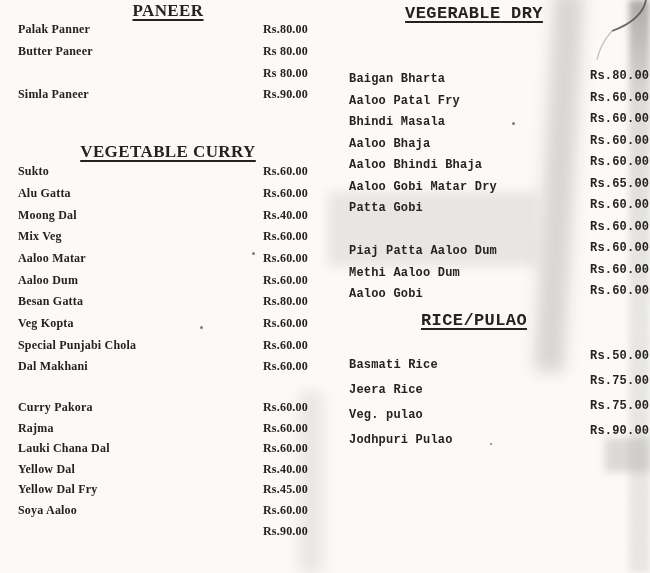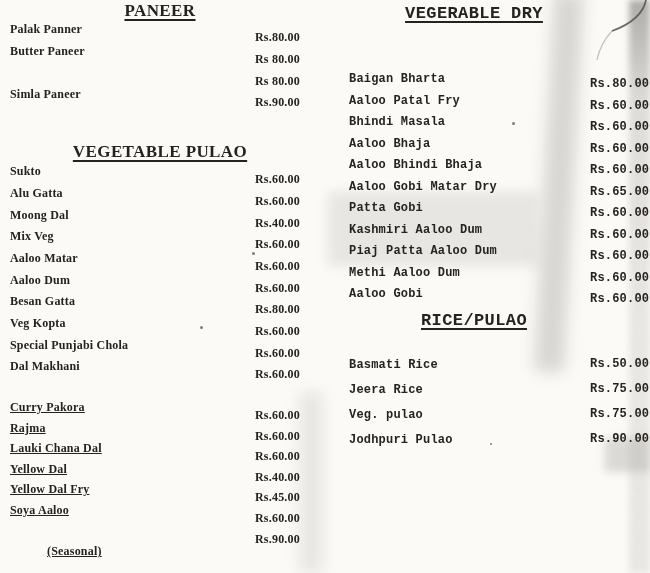--- a/index.html
+++ b/index.html
@@ -19,39 +19,39 @@
   .midband{left:299px;top:392px;width:24px;height:181px;background:rgba(192,189,184,0.30);filter:blur(7px);}
   .patch{left:605px;top:438px;width:45px;height:34px;background:rgba(170,167,162,0.40);filter:blur(4px);}
   .cornersvg{left:0;top:0;width:650px;height:573px;}
   .speck{width:3px;height:3px;border-radius:50%;background:rgba(60,58,55,0.65);}
   .speck1{left:252px;top:252px;}
   .speck2{left:200px;top:326px;}
   .speck3{left:512px;top:122px;}
   .speck4{left:490px;top:443px;width:2px;height:2px;}
   
   .col{position:absolute;top:0;z-index:1;box-sizing:border-box;}
-  .col-left{left:4px;width:325px;padding-left:6px;}
+  .col-left{left:12px;width:325px;padding-left:6px;}
   .col-right{left:344px;width:320px;padding-left:5px;font-family:Liberation Mono, monospace;}
   .sec-title{
     font-size:17px;font-weight:700;margin:0;text-align:center;
     letter-spacing:0.4px;line-height:20px;height:20px;
     text-decoration:underline;text-underline-offset:3px;text-decoration-thickness:2px;
   }
   .col-left .sec-title{width:300px;}
   .col-right .sec-title{width:250px;}
   .row{position:relative;height:21.8px;font-weight:700;font-size:12px;letter-spacing:0.2px;white-space:nowrap;}
-  .iprice{position:absolute;left:245px;top:0;margin-top:8px;}
+  .iprice{position:absolute;left:245px;top:0;}
   .col-right .iprice{left:241px;}
   
   .sec-paneer{margin-top:1px;}
   .sec-paneer .rows{margin-top:1px;}
   .sec-curry{margin-top:33px;}
   .sec-curry .rows{margin-top:2px;}
   .sec-curry .rows .row{height:21.7px;}
-  .sec-curry .rows.g2{margin-top:19px;text-decoration:underline;}
+  .sec-curry .rows.g2{margin-top:19px;}
   .sec-curry .g2 .row{height:20.6px;}
   .sec-dry{margin-top:4px;}
   .sec-dry .rows{margin-top:48px;}
   .sec-dry .row{height:21.5px;}
   .sec-dry .iprice{transform:translateY(-3px);}
   .sec-rice{margin-top:2px;}
   .sec-rice .rows{margin-top:27px;}
   .sec-rice .row{height:25px;}
   .sec-rice .iprice{transform:translateY(-9px);}
   .row.note{padding-left:37px;}
@@ -77,58 +77,57 @@
   <section class="sec sec-paneer">
     <h2 class="sec-title">PANEER</h2>
     <div class="rows">
         <div class="row"><span class="iname">Palak Panner</span><span class="iprice">Rs.80.00</span></div>
         <div class="row"><span class="iname">Butter Paneer</span><span class="iprice">Rs 80.00</span></div>
         <div class="row"><span class="iprice">Rs 80.00</span></div>
         <div class="row"><span class="iname">Simla Paneer</span><span class="iprice">Rs.90.00</span></div>
       </div>
   </section>
   <section class="sec sec-curry">
-    <h2 class="sec-title">VEGETABLE PULAO</h2>
+    <h2 class="sec-title">VEGETABLE CURRY</h2>
     <div class="rows g1">
         <div class="row"><span class="iname">Sukto</span><span class="iprice">Rs.60.00</span></div>
         <div class="row"><span class="iname">Alu Gatta</span><span class="iprice">Rs.60.00</span></div>
         <div class="row"><span class="iname">Moong Dal</span><span class="iprice">Rs.40.00</span></div>
         <div class="row"><span class="iname">Mix Veg</span><span class="iprice">Rs.60.00</span></div>
         <div class="row"><span class="iname">Aaloo Matar</span><span class="iprice">Rs.60.00</span></div>
         <div class="row"><span class="iname">Aaloo Dum</span><span class="iprice">Rs.60.00</span></div>
         <div class="row"><span class="iname">Besan Gatta</span><span class="iprice">Rs.80.00</span></div>
         <div class="row"><span class="iname">Veg Kopta</span><span class="iprice">Rs.60.00</span></div>
         <div class="row"><span class="iname">Special Punjabi Chola</span><span class="iprice">Rs.60.00</span></div>
         <div class="row"><span class="iname">Dal Makhani</span><span class="iprice">Rs.60.00</span></div>
       </div>
     <div class="rows g2">
         <div class="row"><span class="iname">Curry Pakora</span><span class="iprice">Rs.60.00</span></div>
         <div class="row"><span class="iname">Rajma</span><span class="iprice">Rs.60.00</span></div>
         <div class="row"><span class="iname">Lauki Chana Dal</span><span class="iprice">Rs.60.00</span></div>
         <div class="row"><span class="iname">Yellow Dal</span><span class="iprice">Rs.40.00</span></div>
         <div class="row"><span class="iname">Yellow Dal Fry</span><span class="iprice">Rs.45.00</span></div>
         <div class="row"><span class="iname">Soya Aaloo</span><span class="iprice">Rs.60.00</span></div>
         <div class="row"><span class="iprice">Rs.90.00</span></div>
-        <div class="row note"><span class="iname">(Seasonal)</span></div>
       </div>
   </section>
 </div>
 
 <div class="col col-right">
   <section class="sec sec-dry">
     <h2 class="sec-title">VEGERABLE DRY</h2>
     <div class="rows">
         <div class="row"><span class="iname">Baigan Bharta</span><span class="iprice">Rs.80.00</span></div>
         <div class="row"><span class="iname">Aaloo Patal Fry</span><span class="iprice">Rs.60.00</span></div>
         <div class="row"><span class="iname">Bhindi Masala</span><span class="iprice">Rs.60.00</span></div>
         <div class="row"><span class="iname">Aaloo Bhaja</span><span class="iprice">Rs.60.00</span></div>
         <div class="row"><span class="iname">Aaloo Bhindi Bhaja</span><span class="iprice">Rs.60.00</span></div>
         <div class="row"><span class="iname">Aaloo Gobi Matar Dry</span><span class="iprice">Rs.65.00</span></div>
         <div class="row"><span class="iname">Patta Gobi</span><span class="iprice">Rs.60.00</span></div>
-        <div class="row"><span class="iname">Kashmiri Aaloo Dum</span><span class="iprice">Rs.60.00</span></div>
+        <div class="row"><span class="iprice">Rs.60.00</span></div>
         <div class="row"><span class="iname">Piaj Patta Aaloo Dum</span><span class="iprice">Rs.60.00</span></div>
         <div class="row"><span class="iname">Methi Aaloo Dum</span><span class="iprice">Rs.60.00</span></div>
         <div class="row"><span class="iname">Aaloo Gobi</span><span class="iprice">Rs.60.00</span></div>
       </div>
   </section>
   <section class="sec sec-rice">
     <h2 class="sec-title">RICE/PULAO</h2>
     <div class="rows">
         <div class="row"><span class="iname">Basmati Rice</span><span class="iprice">Rs.50.00</span></div>
         <div class="row"><span class="iname">Jeera Rice</span><span class="iprice">Rs.75.00</span></div>

